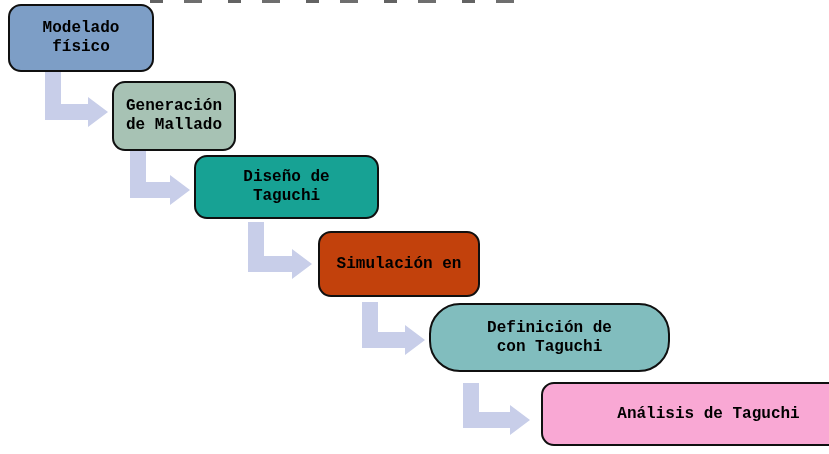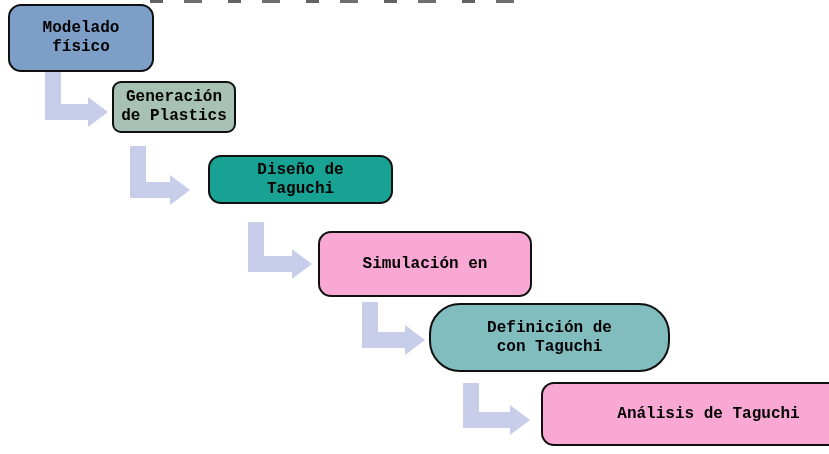--- a/index.html
+++ b/index.html
@@ -68,31 +68,31 @@
     <polygon points="248,222 264,222 264,256 292,256 292,249 312,264 292,279 292,272 248,272" fill="#c8cee9"></polygon>
     <polygon points="362,302 378,302 378,332 405,332 405,325 425,340 405,355 405,348 362,348" fill="#c8cee9"></polygon>
     <polygon points="463,383 479,383 479,412 510,412 510,405 530,420 510,435 510,428 463,428" fill="#c8cee9"></polygon>
   </svg>
 
   <div class="step" style="left: 8px; top: 4px; width: 146px; height: 68px; background-color: rgb(125, 158, 198);">
     <div class="line">Modelado</div>
     <div class="line">físico</div>
   </div>
 
-  <div class="step" style="left: 112px; top: 81px; width: 124px; height: 52px; background-color: rgb(167, 194, 180); border-radius: 9px;">
+  <div class="step" style="left: 112px; top: 81px; width: 124px; height: 70px; background-color: rgb(167, 194, 180);">
     <div class="line">Generación</div>
-    <div class="line">de Plastics</div>
+    <div class="line">de Mallado</div>
   </div>
 
-  <div class="step" style="left: 208px; top: 155px; width: 185px; height: 49px; background-color: rgb(23, 162, 148);">
+  <div class="step" style="left: 194px; top: 155px; width: 185px; height: 64px; background-color: rgb(23, 162, 148);">
     <div class="line">Diseño de</div>
     <div class="line">Taguchi</div>
   </div>
 
-  <div class="step" style="left: 318px; top: 231px; width: 214px; height: 66px; background-color: #f9a8d4;">
+  <div class="step" style="left: 318px; top: 231px; width: 162px; height: 66px; background-color: #c2410c;">
     <div class="line">Simulación en</div>
   </div>
 
   <div class="step" style="left: 429px; top: 303px; width: 241px; height: 69px; background-color: rgb(129, 189, 190); border-radius: 31px;">
     <div class="line">Definición de</div>
     <div class="line">con Taguchi</div>
   </div>
 
   <div class="step" style="left: 541px; top: 382px; width: 315px; height: 64px; background-color: #f9a8d4; padding-left: 20px;">
     <div class="line">Análisis de Taguchi</div>

